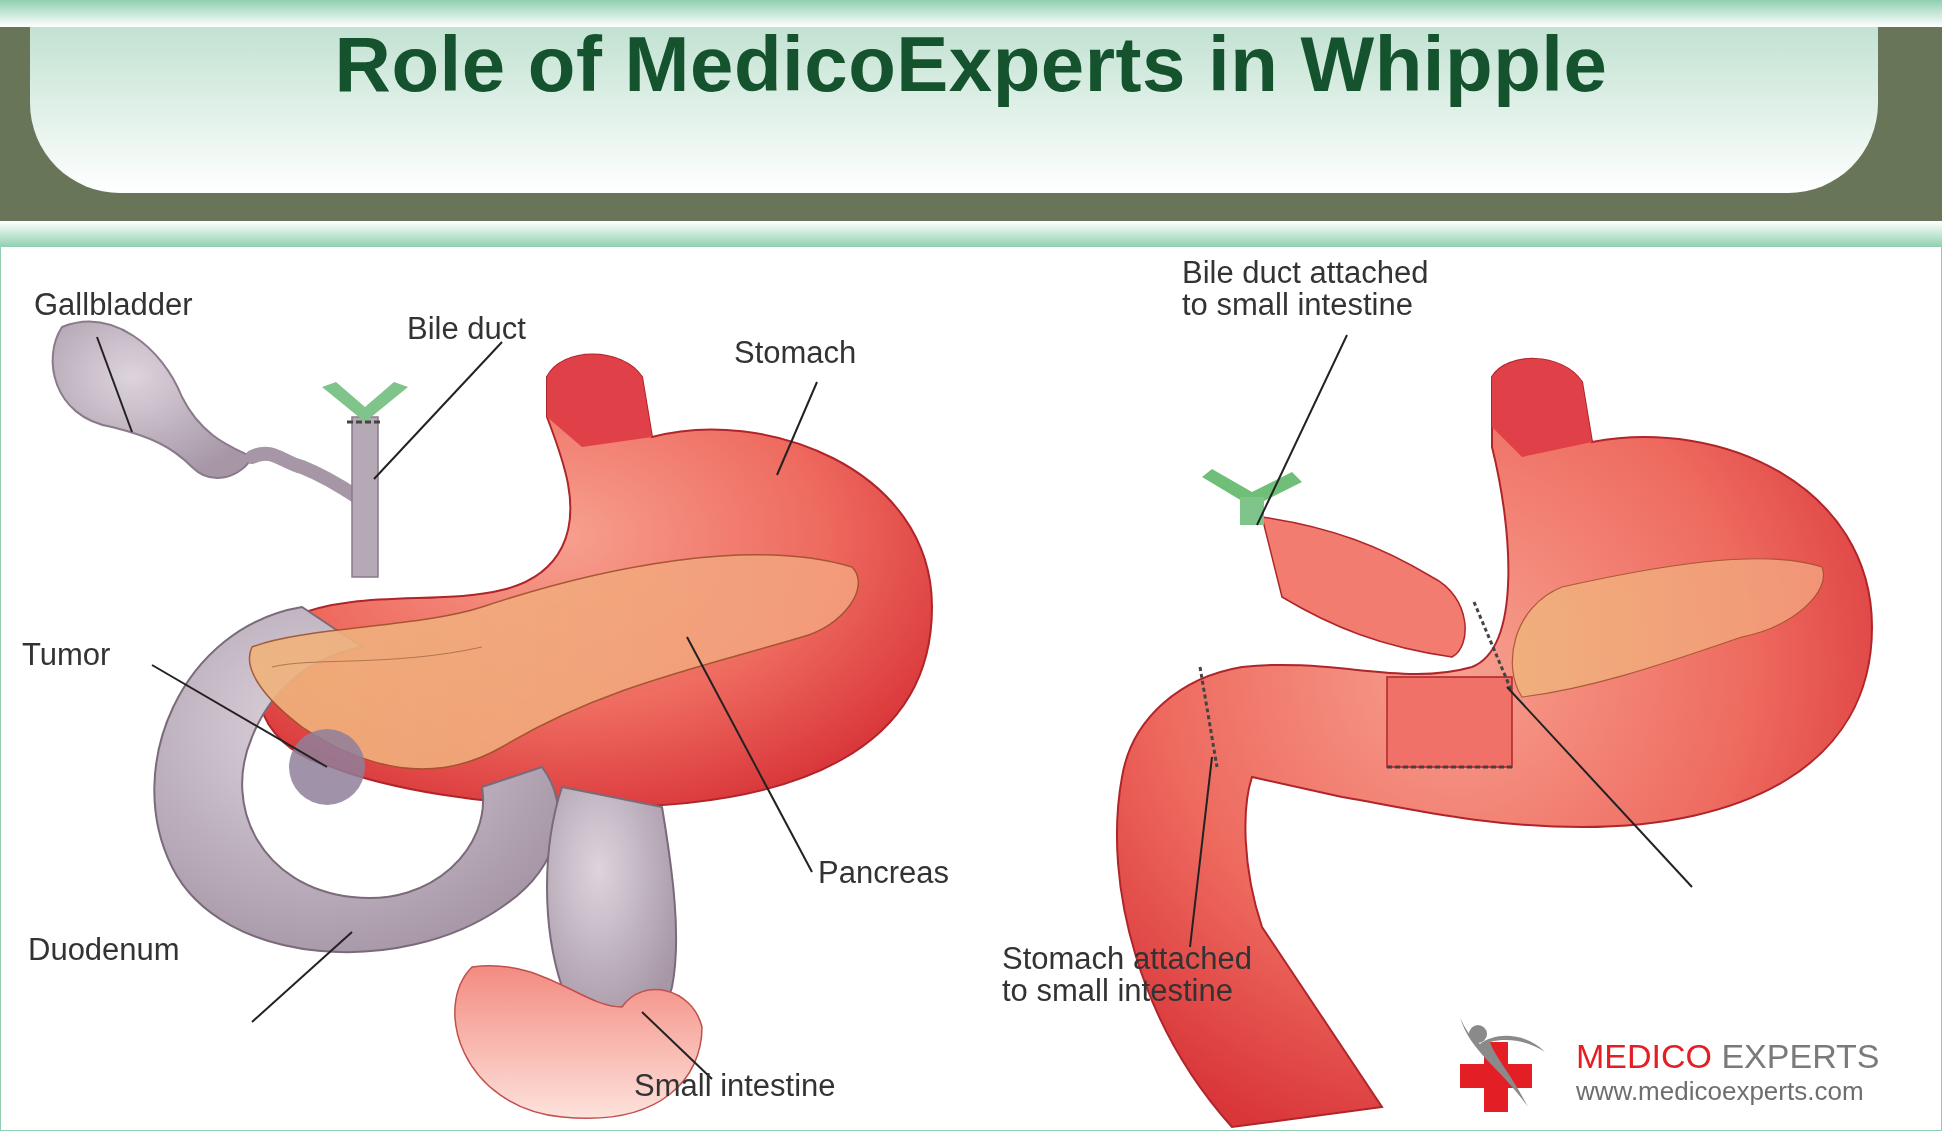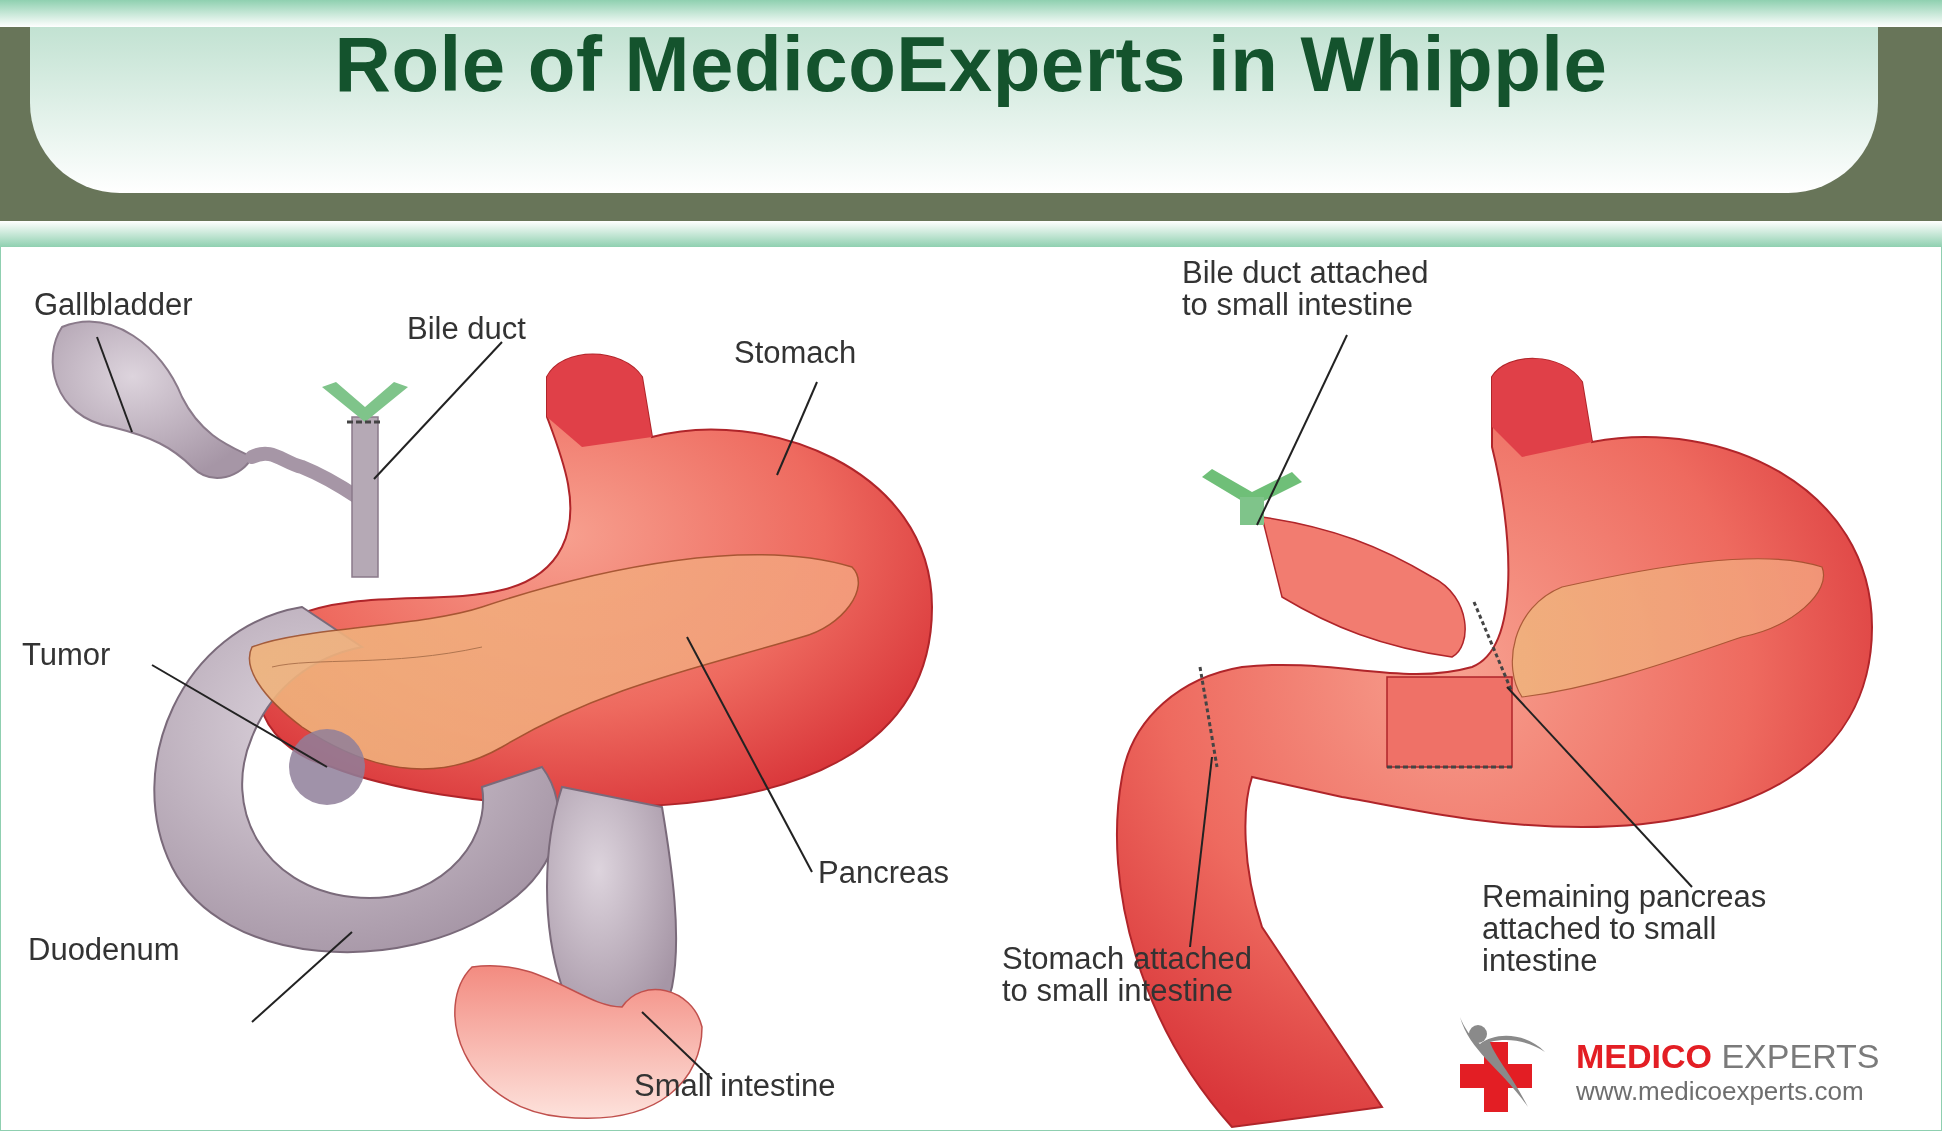--- a/index.html
+++ b/index.html
@@ -8,21 +8,21 @@
   .top-strip{position:absolute;left:0;top:0;width:1942px;height:27px;background:linear-gradient(#8fd0b0,#ffffff);}
   .header-band{position:absolute;left:0;top:27px;width:1942px;height:194px;background:#687559;}
   .header-inner{position:absolute;left:30px;top:27px;width:1848px;height:166px;border-radius:0 0 90px 90px;background:linear-gradient(#c2e2d2,#ffffff);}
   .title{position:absolute;left:0;top:26px;width:1942px;text-align:center;color:#14532d;font-weight:bold;font-size:78px;line-height:76px;letter-spacing:0.5px;}
   .bottom-strip{position:absolute;left:0;top:221px;width:1942px;height:26px;background:linear-gradient(#ffffff,#8fd0b0);}
   .content{position:absolute;left:2px;top:247px;width:1938px;height:882px;}
   .diagram{position:absolute;left:0;top:0;}
   .lbl{position:absolute;color:#333;font-size:31px;line-height:32px;white-space:pre-line;}
   .logo{position:absolute;left:1450px;top:1012px;width:460px;height:100px;}
   .logo-title{position:absolute;left:126px;top:26px;font-size:34px;line-height:36px;white-space:nowrap;}
-  .logo-title .red{color:#e31e24;font-weight:bold;text-align:right;}
+  .logo-title .red{color:#e31e24;font-weight:normal;text-align:right;}
   .logo-title .grey{color:#7a7a7a;}
   .logo-url{position:absolute;left:126px;top:64px;font-size:26px;color:#6e6e6e;white-space:nowrap;}
 </style>
 </head>
 <body>
 
 <div class="frame"></div>
 <div class="top-strip"></div>
 <div class="header-band"></div>
 <div class="header-inner"></div>
@@ -127,23 +127,20 @@
   <div class="lbl" style="left:732px;top:90px;">Stomach</div>
   <div class="lbl" style="left:20px;top:392px;">Tumor</div>
   <div class="lbl" style="left:816px;top:610px;">Pancreas</div>
   <div class="lbl" style="left:26px;top:687px;">Duodenum</div>
   <div class="lbl" style="left:632px;top:823px;">Small intestine</div>
 
   <div class="lbl" style="left:1180px;top:10px;">Bile duct attached
 to small intestine</div>
   <div class="lbl" style="left:1000px;top:696px;">Stomach attached
 to small intestine</div>
-  <div class="lbl" style="left:1480px;top:634px;">Remaining pancreas
-attached to small
-intestine</div>
 </div>
 
 <div class="logo">
   <svg width="110" height="100" viewBox="0 0 110 100">
     <rect x="34" y="30" width="24" height="70" fill="#e31e24"></rect>
     <rect x="10" y="52" width="72" height="24" fill="#e31e24"></rect>
     <circle cx="28" cy="22" r="9" fill="#8a8a8a"></circle>
     <path d="M10,5 C20,40 50,55 78,95 C60,60 45,45 40,30 C60,25 80,30 95,40 C75,20 45,20 30,32 C20,25 14,15 10,5 Z" fill="#8a8a8a"></path>
   </svg>
   <div class="logo-title">

